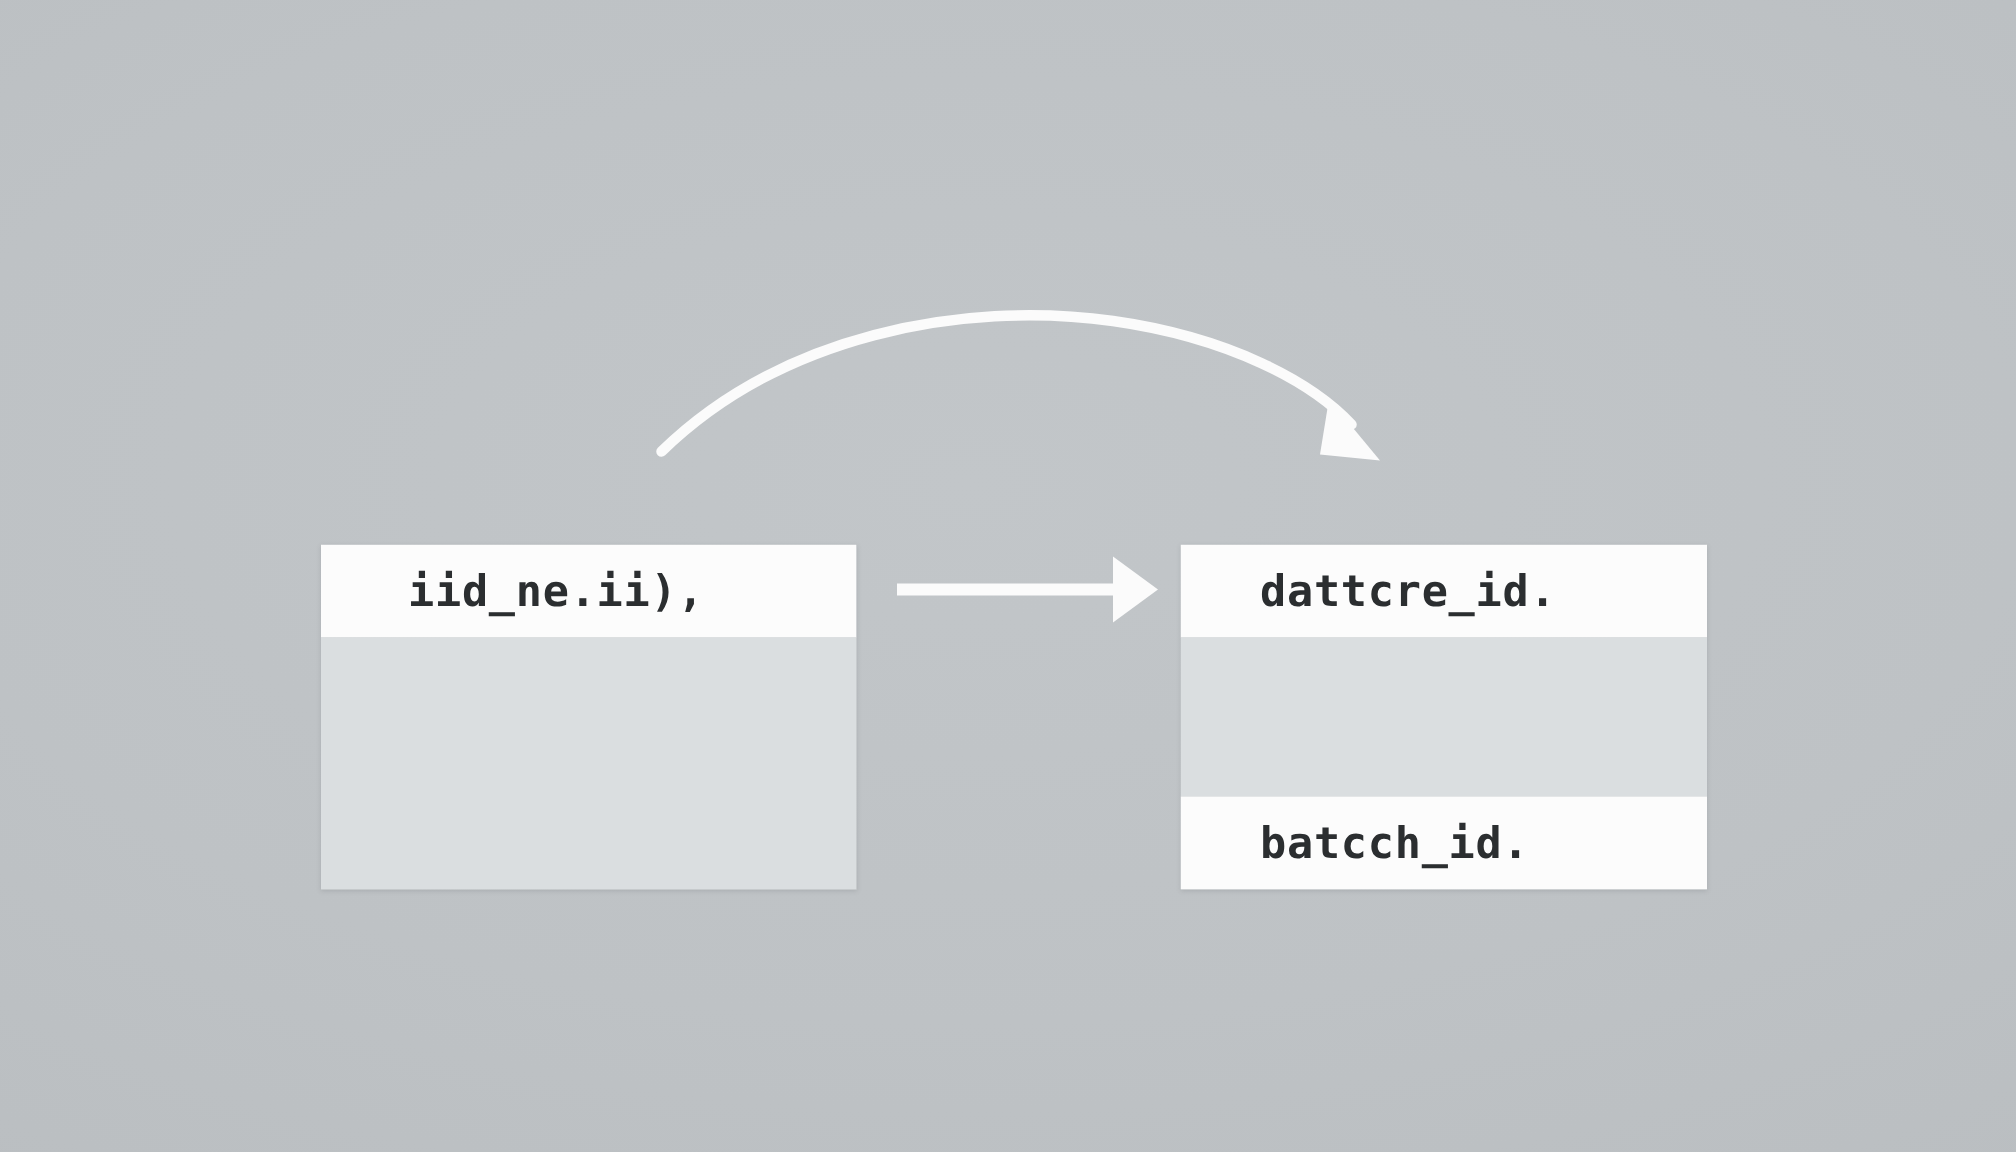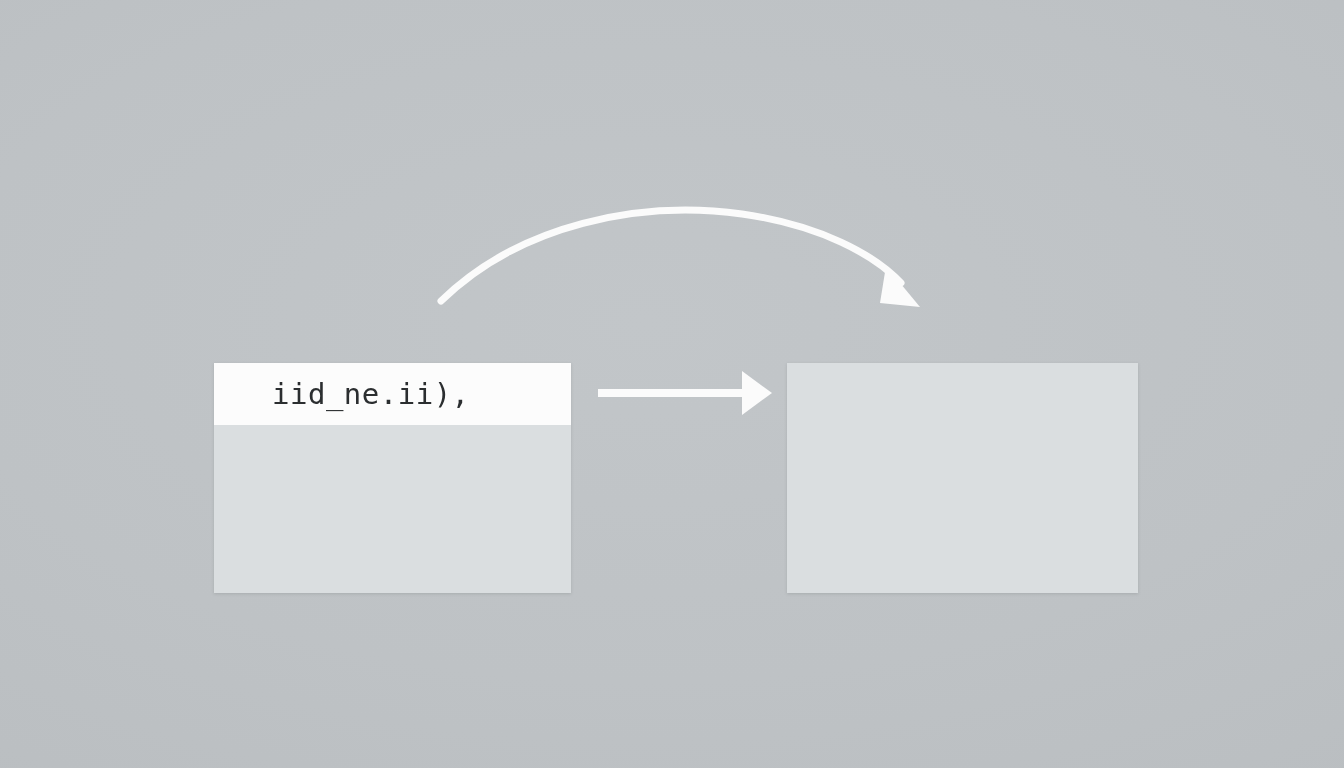--- a/index.html
+++ b/index.html
@@ -20,20 +20,21 @@
     background:
       radial-gradient(ellipse 95% 85% at 48% 42%, #c2c6c9 0%, #bec2c5 55%, #b9bdc0 100%);
   }
   
   .entity-box {
     position: absolute;
     display: flex;
     flex-direction: column;
     overflow: hidden;
     box-shadow: 0 1px 3px rgba(90, 95, 100, 0.22);
+    font-weight: bold;
   }
   #entity-box-left  { left: 214px; top: 363px; width: 357px; height: 230px; }
   #entity-box-right { left: 787px; top: 363px; width: 351px; height: 230px; }
 
   .entity-row {
     display: flex;
     align-items: center;
     box-sizing: border-box;
   }
   .entity-row.field-row {
@@ -90,18 +91,24 @@
   <div class="entity-box" id="entity-box-left">
     <div class="entity-row field-row">
       <span class="field-label">iid_ne.ii),</span>
     </div>
     <div class="entity-row spacer-row">
       <span class="field-label"></span>
     </div>
   </div>
 
   <div class="entity-box" id="entity-box-right">
+    <div class="entity-row field-row">
+      <span class="field-label">dattcre_id.</span>
+    </div>
     <div class="entity-row spacer-row">
       <span class="field-label"></span>
+    </div>
+    <div class="entity-row field-row">
+      <span class="field-label">batcch_id.</span>
     </div>
   </div>
 
 </div>
 
 </body></html>

